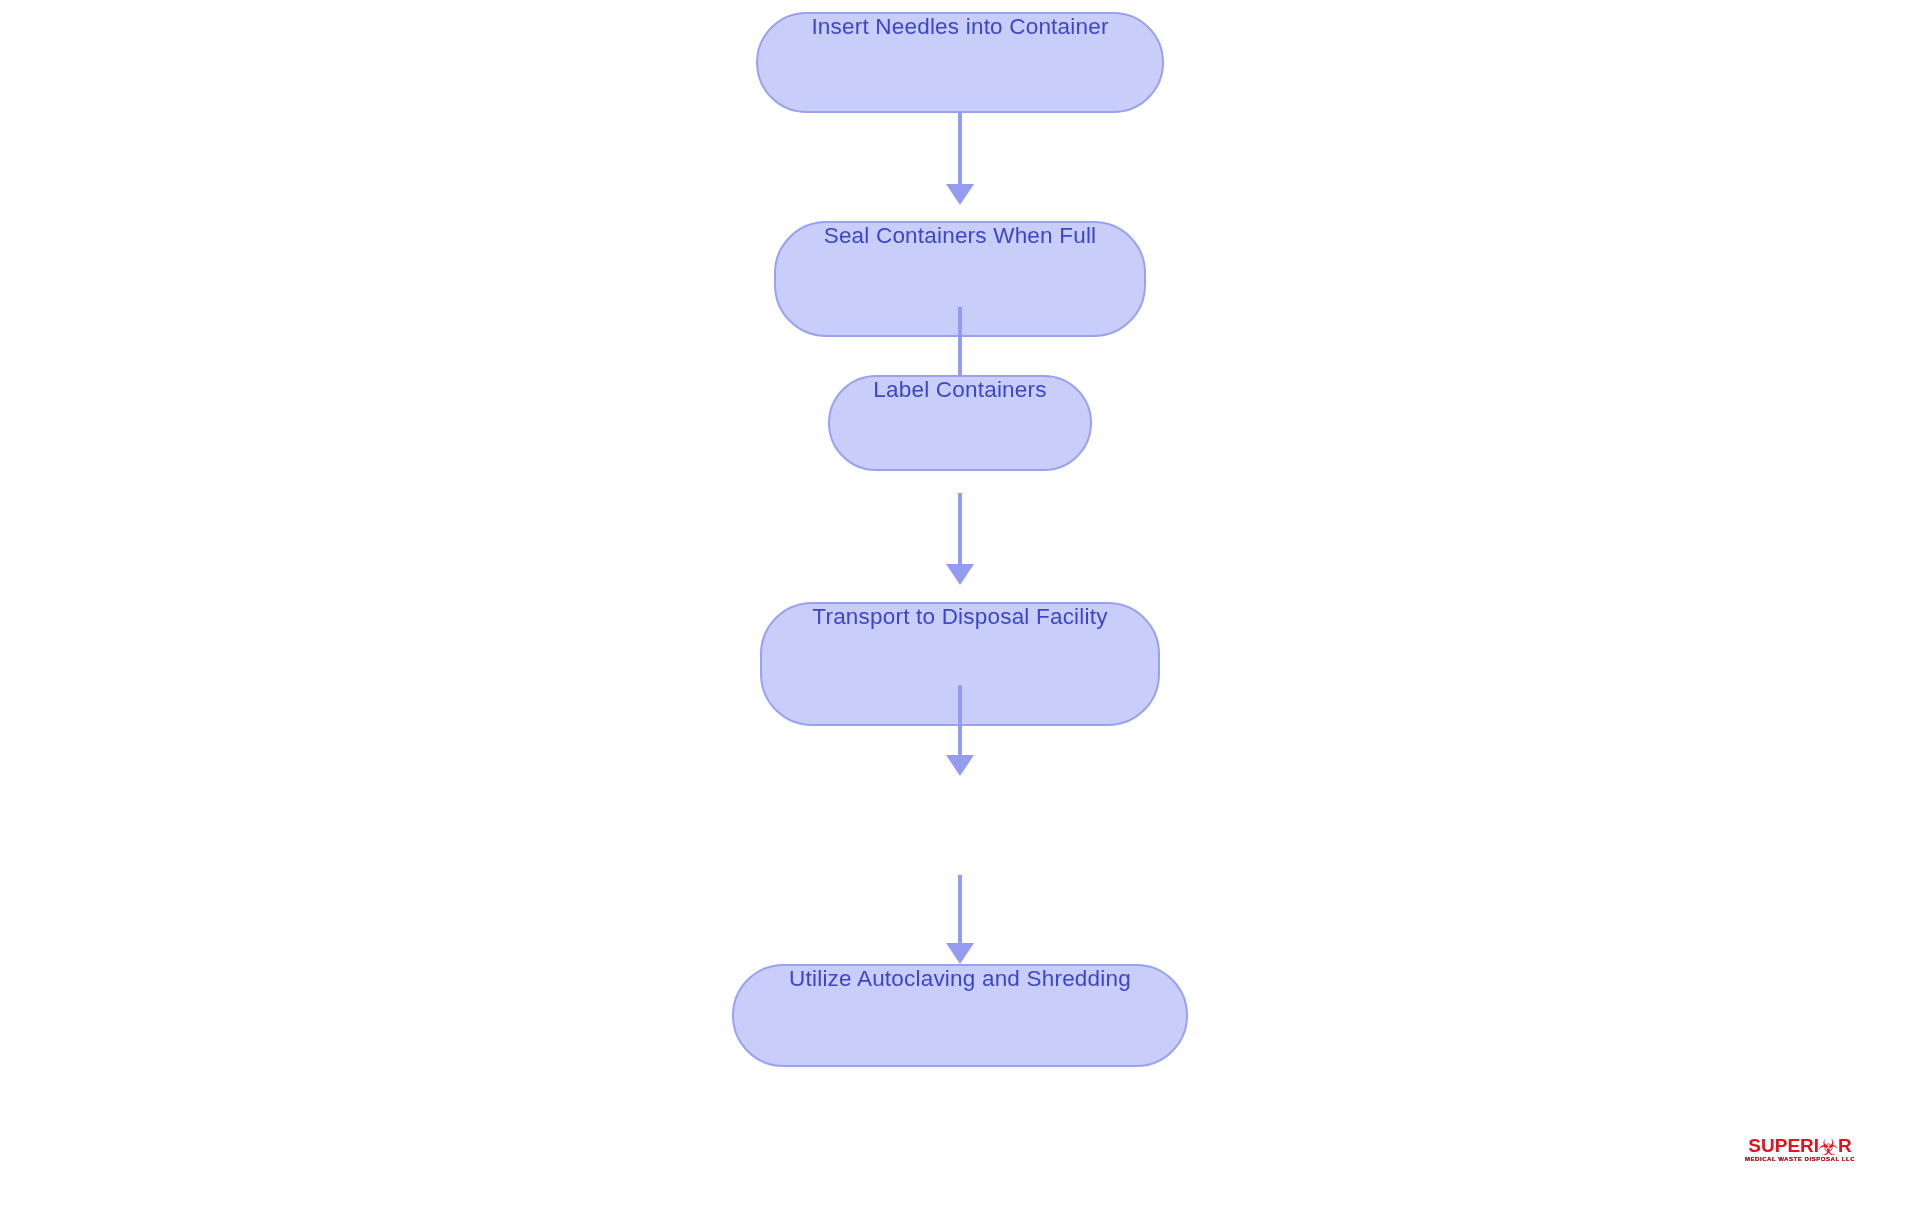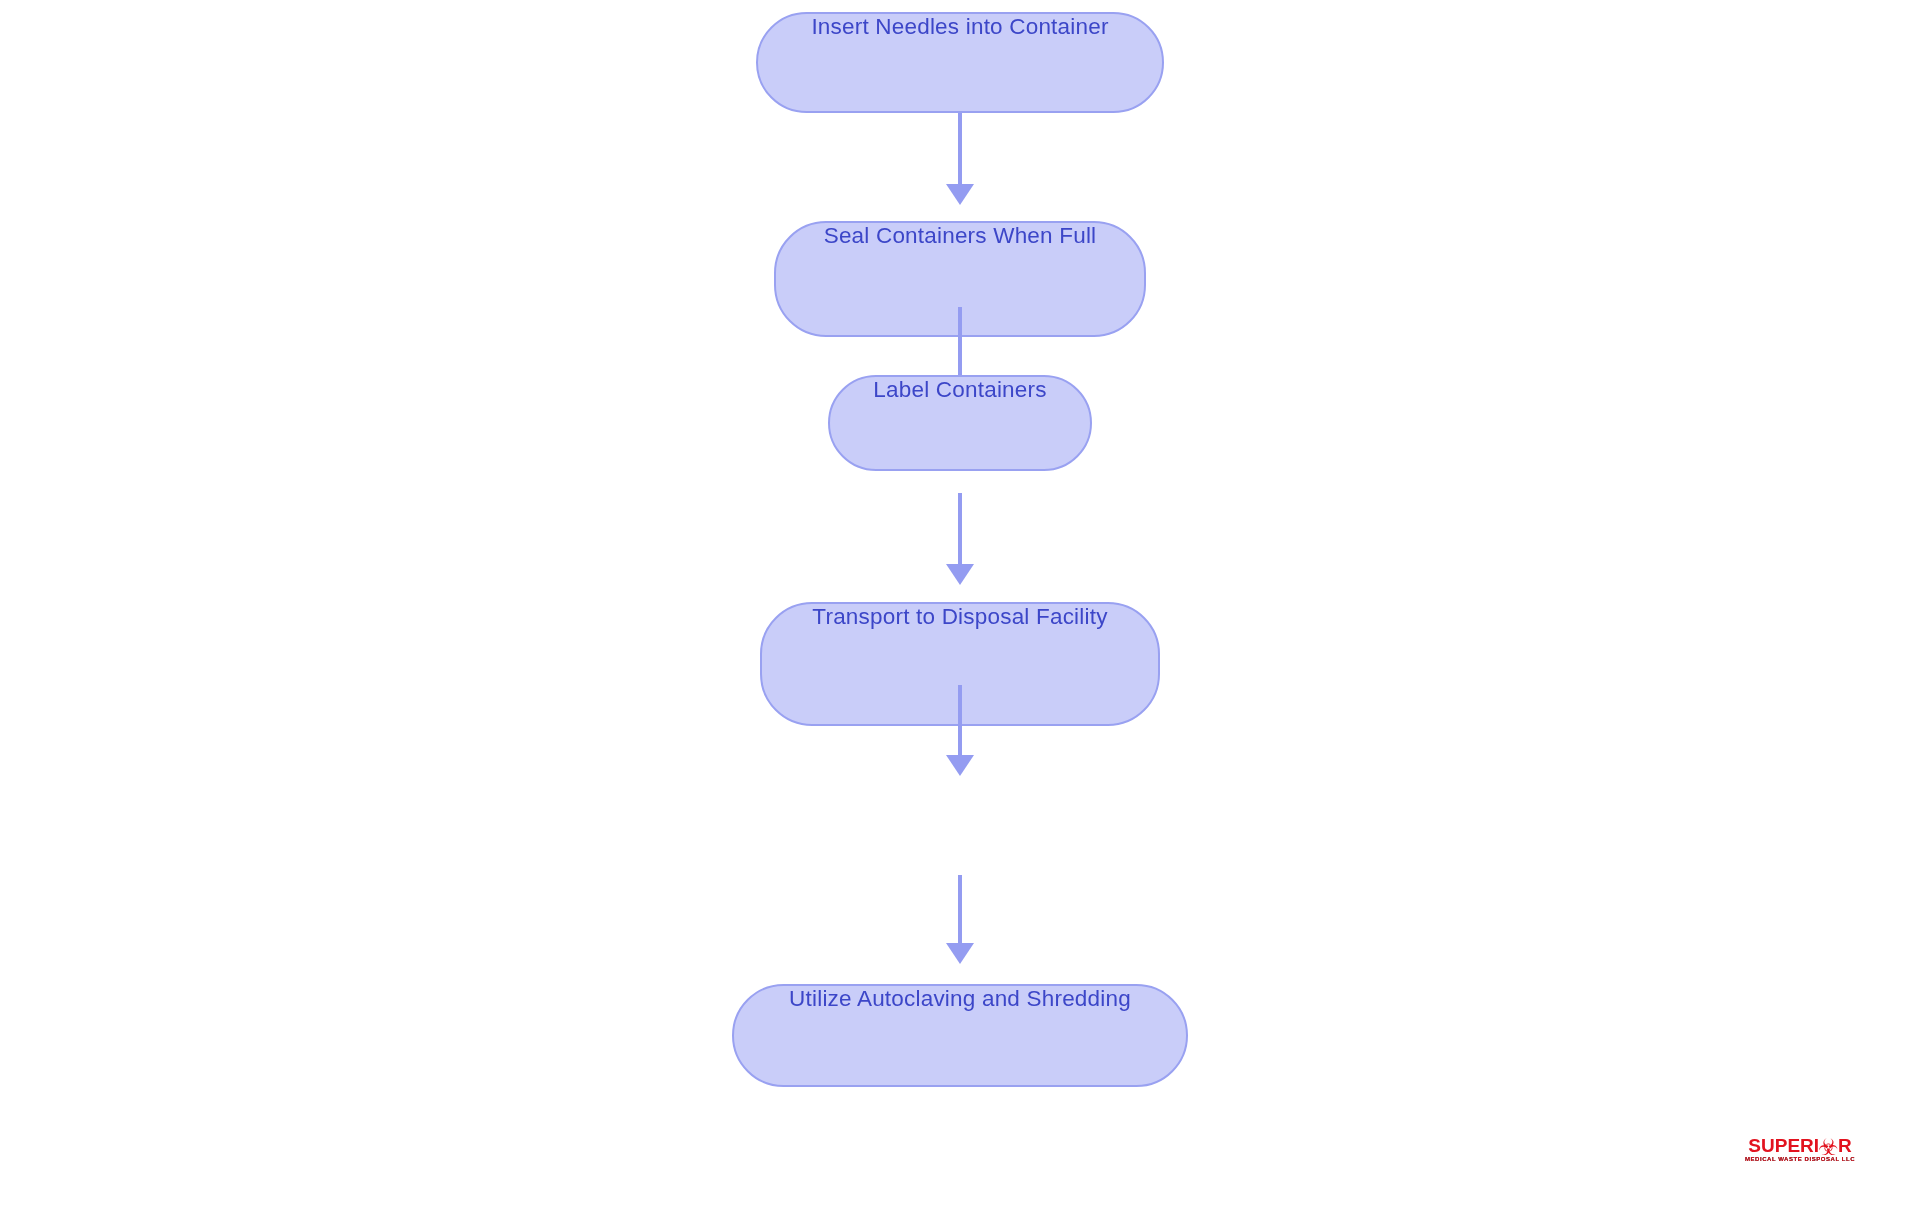--- a/index.html
+++ b/index.html
@@ -32,21 +32,21 @@
   .node span {
     color: var(--node-text, #3c46c8);
     font-size: 22.5px;
     letter-spacing: 0.2px;
   }
   .n0 { top: 12px;  height: 101px; width: 408px; }
   .n1 { top: 221px; height: 116px; width: 372px; }
   .n2 { top: 375px; height: 96px;  width: 264px; }
   .n3 { top: 585px; height: 124px; width: 400px; margin-top: 17px; }
   .n4 { top: 776px; height: 99px;  width: 291px; }
-  .n5 { top: 964px; height: 103px; width: 456px; margin-top: 20px; }
+  .n5 { top: 964px; height: 103px; width: 456px; }
   
   .arrow {
     position: absolute;
     left: 50%;
     transform: translateX(-50%);
     width: 28px;
     display: flex;
     flex-direction: column;
     align-items: center;
   }

